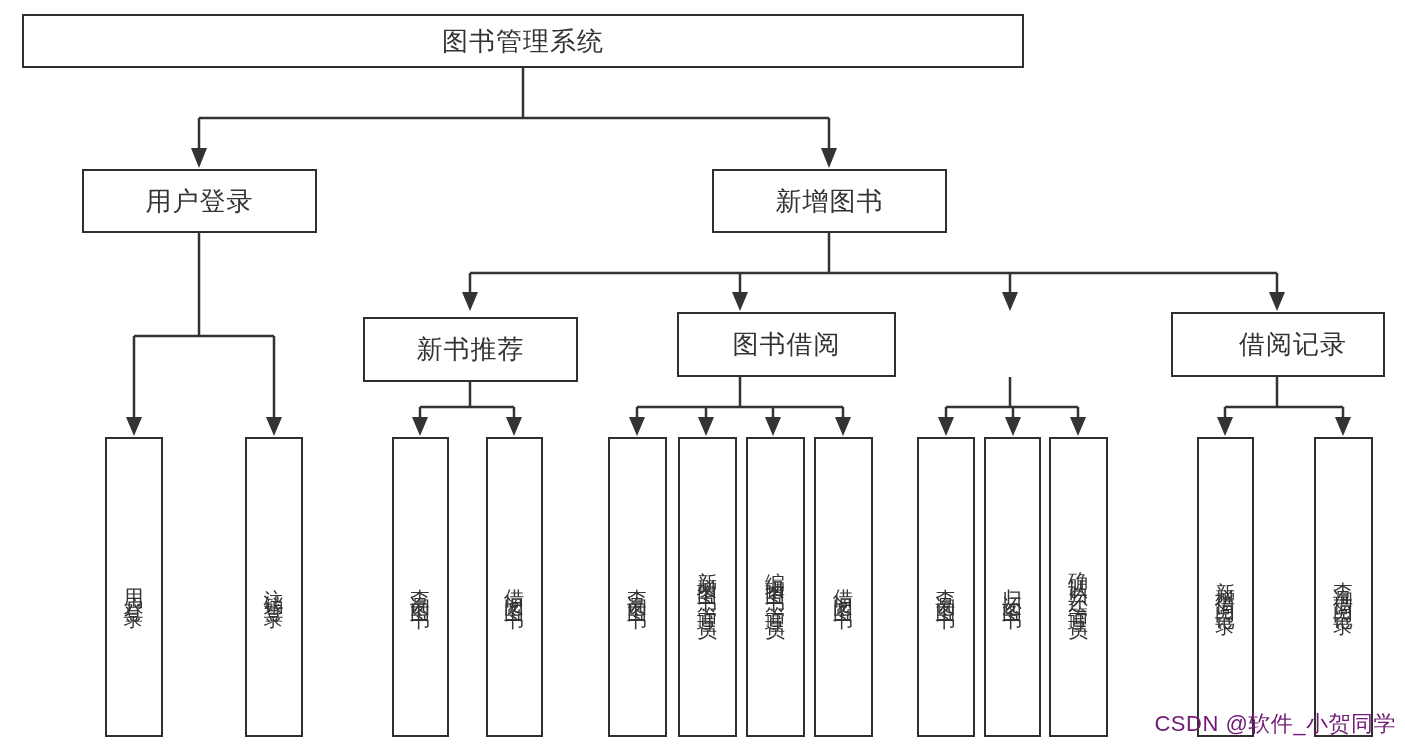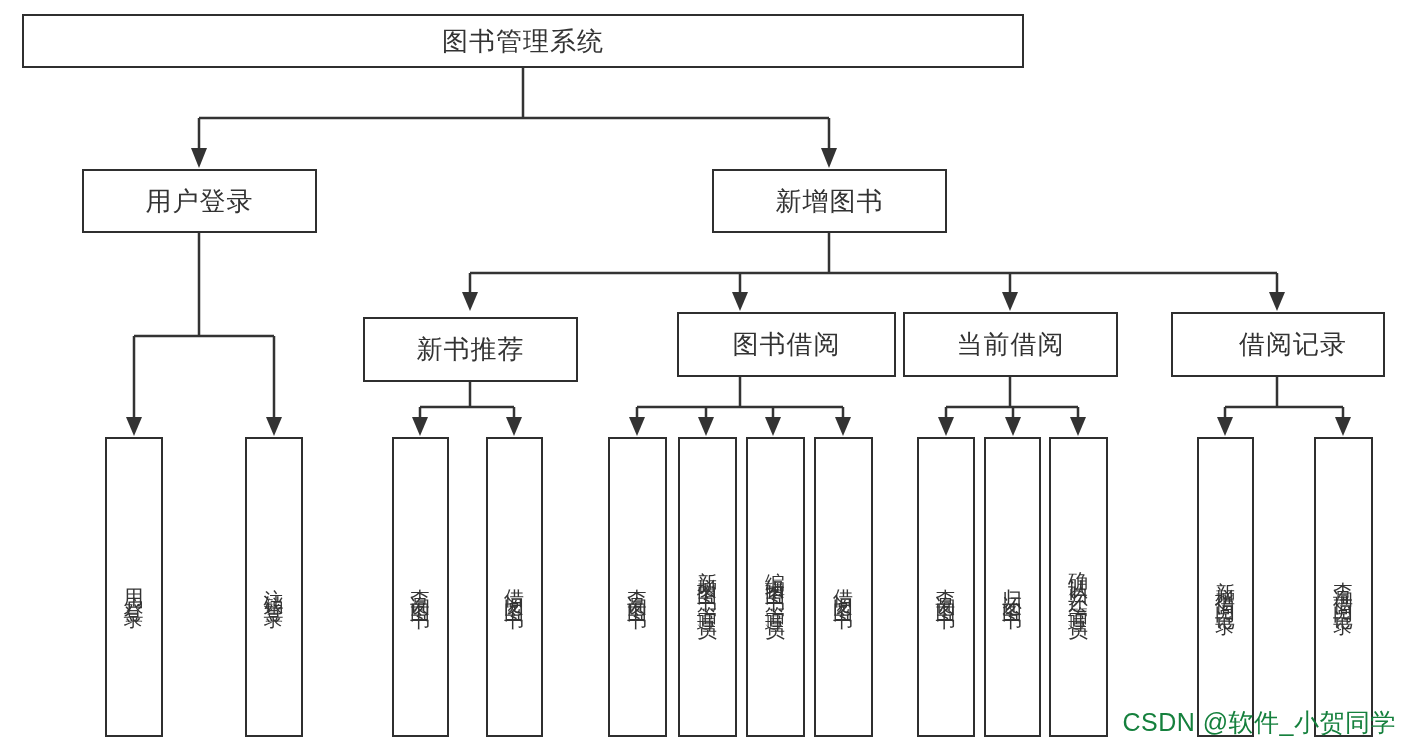--- a/index.html
+++ b/index.html
@@ -47,22 +47,22 @@
     text-orientation: mixed;
     font-size: 20px;
     line-height: 1;
     letter-spacing: 7px;
     white-space: nowrap;
   }
   .watermark {
     position: absolute;
     right: 9px;
     bottom: 8px;
-    color: #15803d;
-    font-size: 25px;
+    color: #701a75;
+    font-size: 22px;
     letter-spacing: 0.5px;
     z-index: 5;
   }
 </style>
 </head>
 <body>
 
 <div class="canvas">
 
   <svg class="connectors" viewBox="0 0 1405 747" xmlns="http://www.w3.org/2000/svg">
@@ -122,23 +122,20 @@
   <div class="hbox" style="left:712px; top:169px; width:235px; height:64px;">
     <span>新增图书</span>
   </div>
 
   <div class="hbox" style="left:363px; top:317px; width:215px; height:65px;">
     <span>新书推荐</span>
   </div>
   <div class="hbox" style="left:633px; top:312px; width:219px; height:65px;margin-left:44px;">
     <span>图书借阅</span>
   </div>
-  <div class="hbox" style="left:903px; top:312px; width:215px; height:65px;">
-    <span>当前借阅</span>
-  </div>
   <div class="hbox" style="left:1171px; top:312px; width:214px; height:65px;padding-left:30px;">
     <span>借阅记录</span>
   </div>
 
   <div class="vbox" style="left:105px; width:58px;">
     <span class="vtext">用户登录</span>
   </div>
   <div class="vbox" style="left:245px; width:58px;">
     <span class="vtext">注销登录</span>
   </div>

